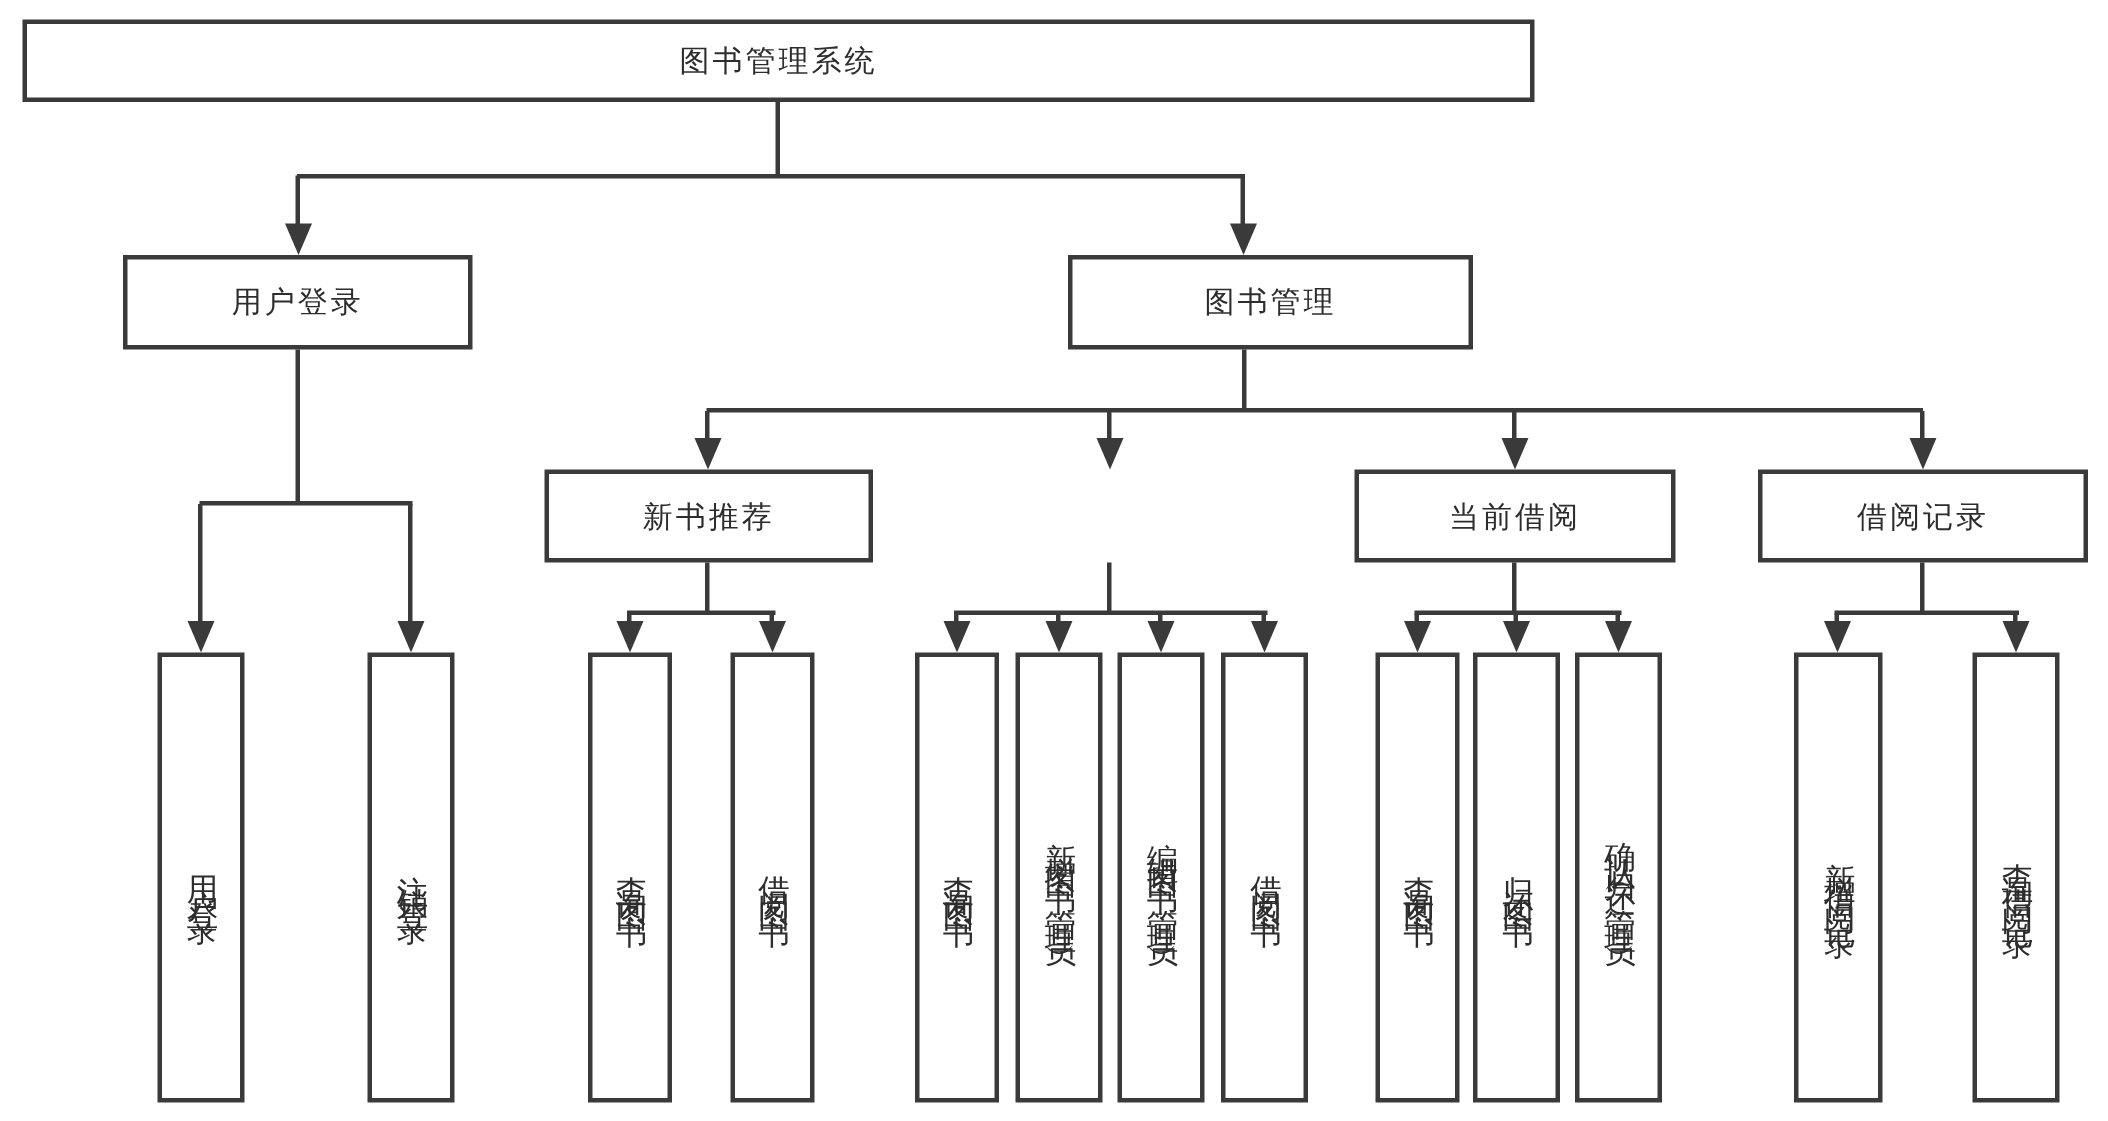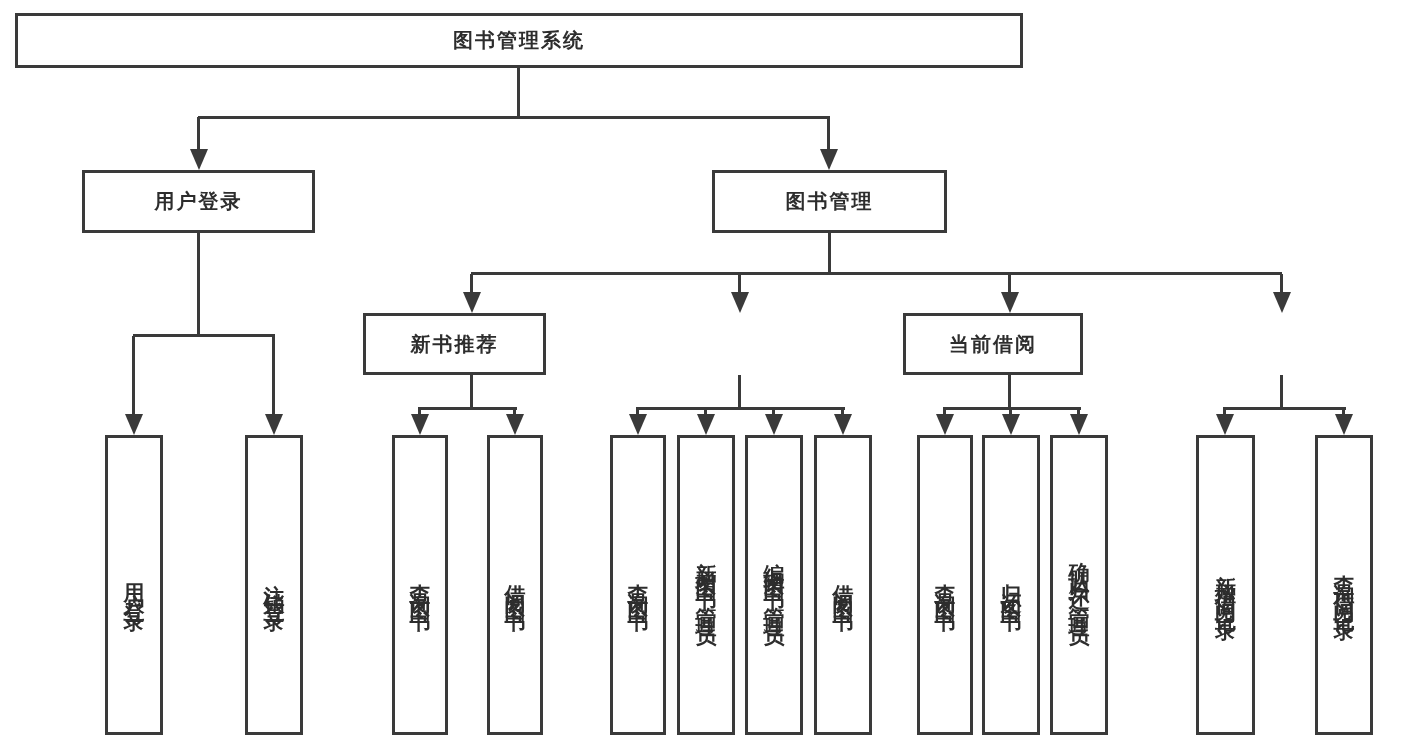--- a/index.html
+++ b/index.html
@@ -2,21 +2,21 @@
 <html><head>
 <meta charset="utf-8">
 <style>
   html,body{margin:0;padding:0;background:#ffffff;}
   #stage{
     position:relative;width:1405px;height:747px;background:#ffffff;
     font-family:"Liberation Sans","DejaVu Sans",sans-serif;overflow:hidden;
   }
   .box{
     position:absolute;box-sizing:border-box;border:3px solid #3a3a3a;background:#ffffff;
-    display:flex;align-items:center;justify-content:center;color:#2d2d2d;font-weight:bold;
+    display:flex;align-items:center;justify-content:center;color:#2d2d2d;
   }
   .box.h{font-size:20px;letter-spacing:2px;white-space:nowrap;}
   .box.v{
     writing-mode:vertical-rl;text-orientation:mixed;
     font-size:21px;letter-spacing:9px;line-height:1.15;
   }
   .hline{position:absolute;height:3px;background:#3a3a3a;}
   .vline{position:absolute;width:3px;background:#3a3a3a;}
   .arrow{
     position:absolute;width:0;height:0;
@@ -40,21 +40,21 @@
   <div class="vline" style="left:517px;top:66px;height:52px;"></div>
   <div class="hline" style="left:198px;top:116px;width:632px;"></div>
   <div class="vline" style="left:197px;top:117px;height:35px;"></div>
   <div class="vline" style="left:827px;top:117px;height:35px;"></div>
   <div class="arrow" style="left:190px;top:149px;"></div>
   <div class="arrow" style="left:820px;top:149px;"></div>
 
   <div class="box h" style="left:82px;top:170px;width:233px;height:63px;">
       <span>用户登录</span>
     </div>
-  <div class="box h" style="left:712px;top:170px;width:235px;height:63px;">
+  <div class="box h" style="left:712px;top:170px;width:270px;height:63px;">
       <span>图书管理</span>
     </div>
 
   <div class="vline" style="left:197px;top:233px;height:103px;"></div>
   <div class="hline" style="left:133px;top:334px;width:142px;"></div>
   <div class="vline" style="left:132px;top:336px;height:80px;"></div>
   <div class="vline" style="left:272px;top:336px;height:80px;"></div>
   <div class="arrow" style="left:125px;top:414px;"></div>
   <div class="arrow" style="left:265px;top:414px;"></div>
 
@@ -62,25 +62,28 @@
   <div class="hline" style="left:471px;top:272px;width:811px;"></div>
   <div class="vline" style="left:470px;top:274px;height:20px;"></div>
   <div class="vline" style="left:738px;top:274px;height:20px;"></div>
   <div class="vline" style="left:1008px;top:274px;height:20px;"></div>
   <div class="vline" style="left:1280px;top:274px;height:20px;"></div>
   <div class="arrow" style="left:463px;top:292px;"></div>
   <div class="arrow" style="left:731px;top:292px;"></div>
   <div class="arrow" style="left:1001px;top:292px;"></div>
   <div class="arrow" style="left:1273px;top:292px;"></div>
 
-  <div class="box h" style="left:363px;top:313px;width:183px;height:62px;">
+  <div class="box h" style="left:363px;top:313px;width:219px;height:62px;">
       <span>新书推荐</span>
     </div>
-  <div class="box h" style="left:903px;top:313px;width:180px;height:62px;">
+  <div class="box h" style="left:903px;top:313px;width:214px;height:62px;">
       <span>当前借阅</span>
+    </div>
+  <div class="box h" style="left:1172px;top:313px;width:220px;height:62px;">
+      <span>借阅记录</span>
     </div>
 
   <div class="vline" style="left:470px;top:375px;height:35px;"></div>
   <div class="hline" style="left:418px;top:407px;width:99px;"></div>
   <div class="vline" style="left:418px;top:409px;height:7px;"></div>
   <div class="vline" style="left:513px;top:409px;height:7px;"></div>
   <div class="arrow" style="left:411px;top:414px;"></div>
   <div class="arrow" style="left:506px;top:414px;"></div>
 
   <div class="vline" style="left:738px;top:375px;height:35px;"></div>

